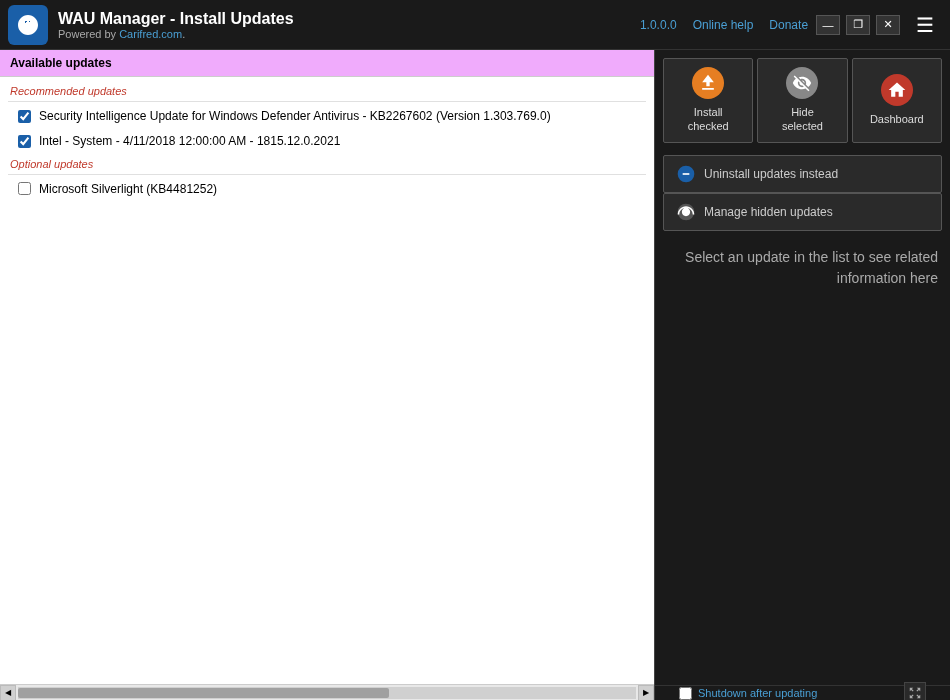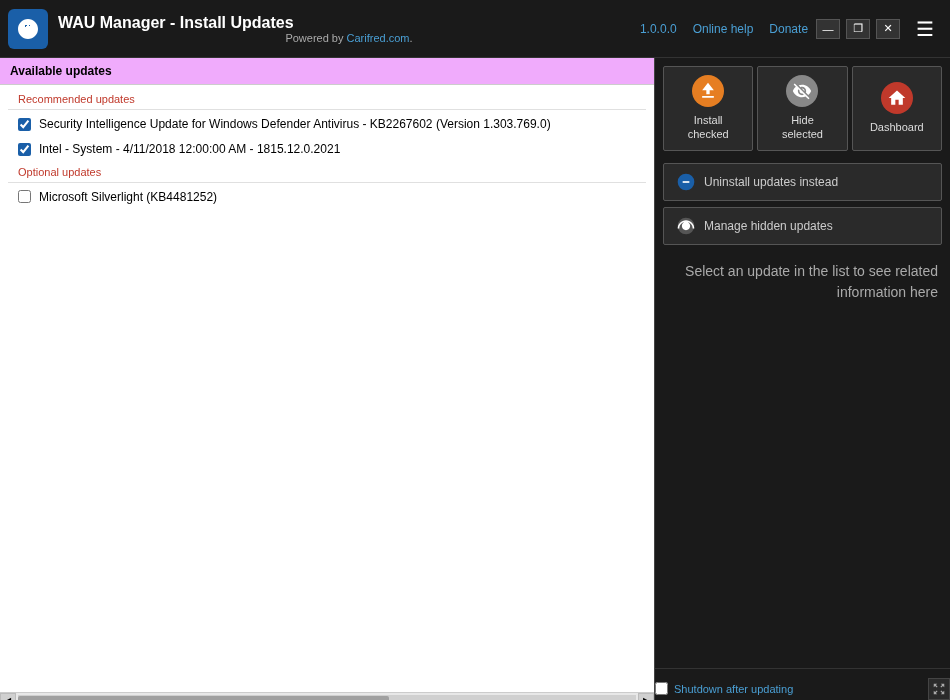--- a/index.html
+++ b/index.html
@@ -11,21 +11,21 @@
       font-size: 12px;
       overflow: hidden;
     }
 
     
     #titlebar {
       background: #1a1a1a;
       display: flex;
       align-items: center;
       padding: 6px 8px;
-      height: 58px;
+      height: 50px;
       border-bottom: 1px solid #333;
     }
     #app-logo {
       width: 40px;
       height: 40px;
       background: #1a5fa8;
       border-radius: 6px;
       display: flex;
       align-items: center;
       justify-content: center;
@@ -37,21 +37,20 @@
       flex: 1;
     }
     #title-text h1 {
       color: white;
       font-size: 16px;
       font-weight: 600;
     }
     #title-text p {
       color: #aaa;
       font-size: 11px;
-      text-align: center;
     }
     #title-text p a {
       color: #4a9fd4;
       text-decoration: none;
     }
     #titlebar-nav {
       display: flex;
       align-items: center;
       gap: 16px;
       margin-right: 8px;
@@ -109,23 +108,24 @@
       color: #000;
       border-bottom: 1px solid #ccc;
     }
     #updates-list {
       flex: 1;
       overflow-y: auto;
       background: white;
       padding: 4px 0;
     }
     .category-label {
-      padding: 4px 10px 2px 18px;
+      padding: 4px 10px 2px 10px;
       font-size: 11px;
       color: #c0392b;
+      font-style: italic;
     }
     .update-item {
       display: flex;
       align-items: center;
       padding: 4px 18px;
       cursor: pointer;
       background: white;
     }
     .update-item input[type="checkbox"] {
       margin-right: 8px;
@@ -254,21 +254,21 @@
       align-items: center;
       justify-content: center;
       color: white;
       font-size: 16px;
     }
 
     #secondary-buttons {
       padding: 4px 8px;
       display: flex;
       flex-direction: column;
-      gap: 6px;
+      gap: 0;
     }
     .secondary-btn {
       background: #2a2a2a;
       border: 1px solid #555;
       color: #ccc;
       cursor: pointer;
       padding: 8px 12px;
       text-align: center;
       display: flex;
       align-items: center;
@@ -285,26 +285,26 @@
     #info-area {
       flex: 1;
       padding: 12px;
       color: #aaa;
       font-size: 14px;
       line-height: 1.5;
       text-align: right;
     }
 
     #bottom-bar {
-      height: 40px;
+      height: 15px;
       background: #1a1a1a;
       border-top: 1px solid #333;
       display: flex;
       align-items: center;
-      padding: 0 0;
+      padding: 0 24px;
       justify-content: space-between;
     }
     #shutdown-check {
       display: flex;
       align-items: center;
       gap: 6px;
     }
     #shutdown-check input { cursor: pointer; }
     #shutdown-check label {
       color: #4a9fd4;

